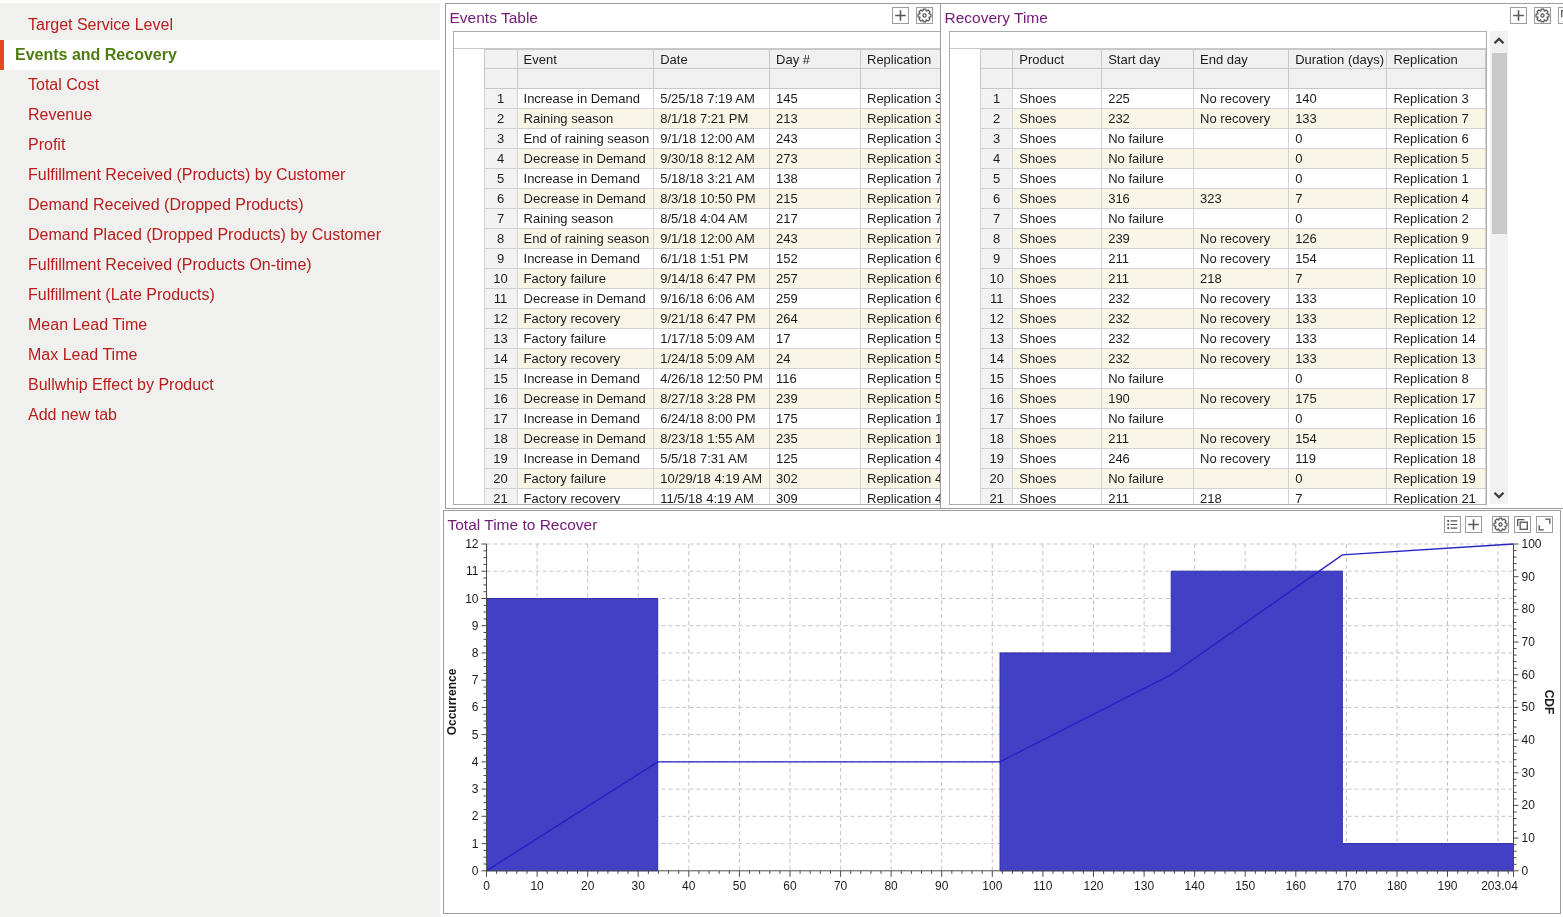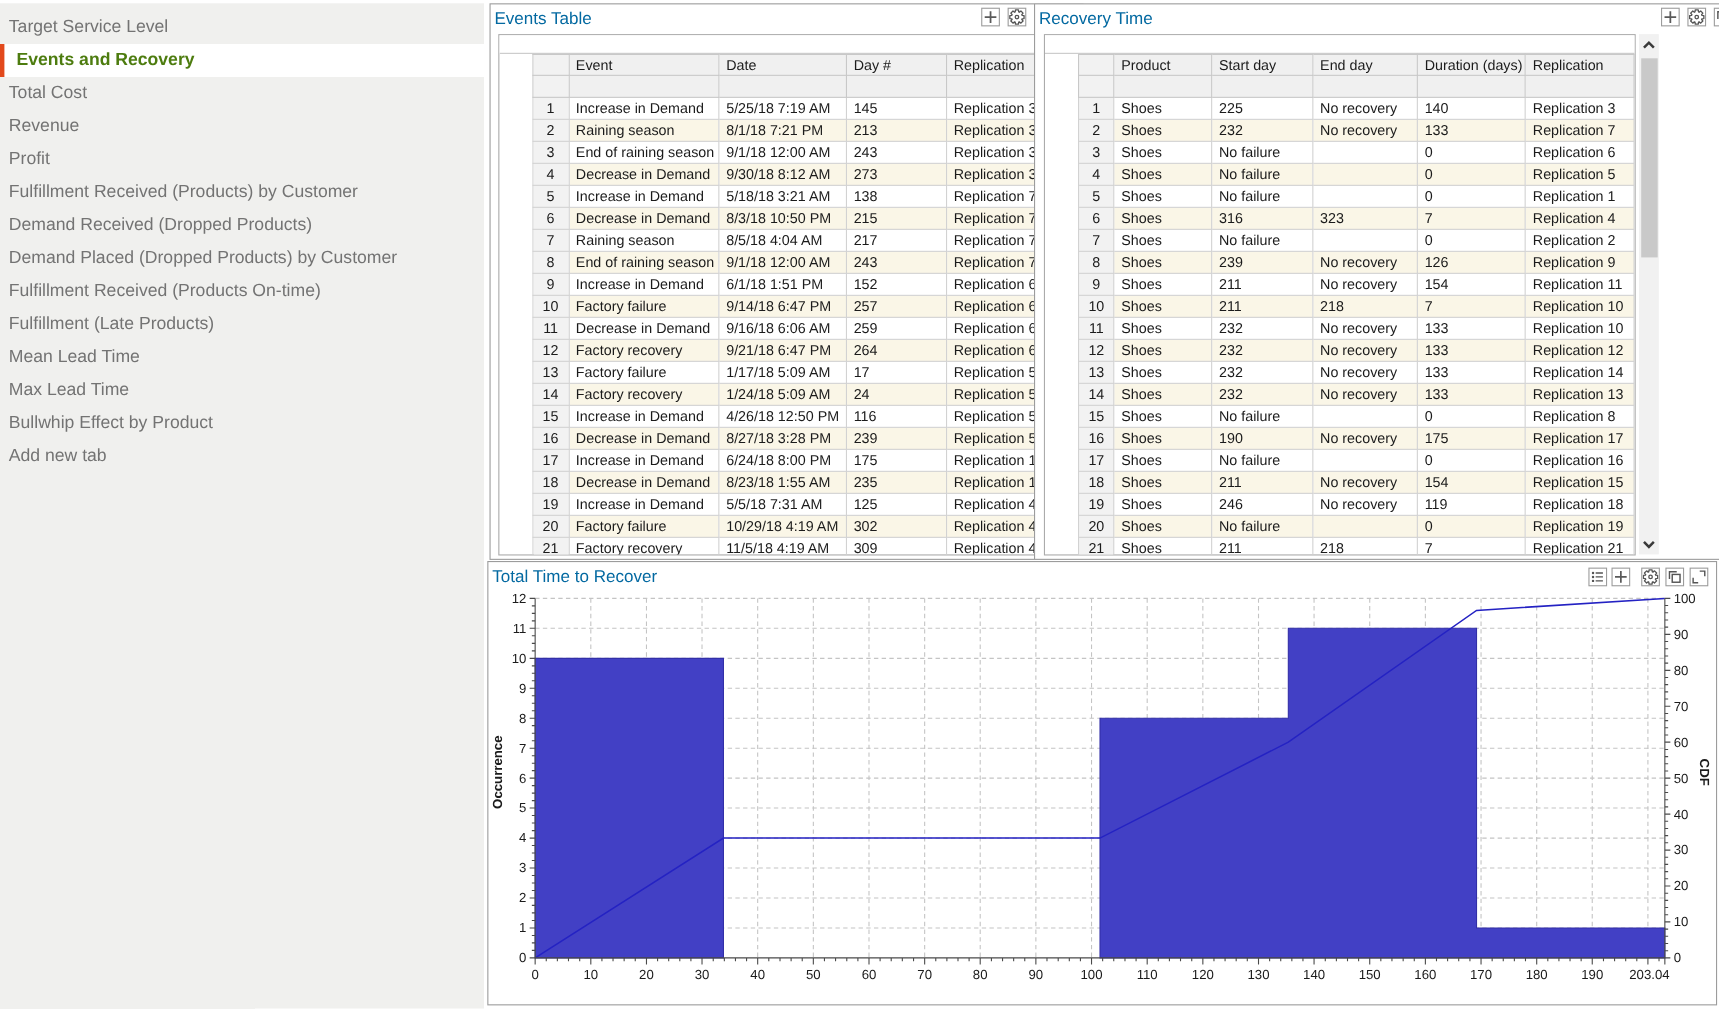--- a/index.html
+++ b/index.html
@@ -1,20 +1,20 @@
 <!DOCTYPE html>
 <html><head><meta charset="utf-8"><style>
 * { margin:0; padding:0; box-sizing:border-box; }
 html,body { width:1563px; height:917px; background:#fff; font-family:"Liberation Sans", sans-serif; overflow:hidden; }
 #page { position:relative; width:1563px; height:917px; }
 .sidebar { position:absolute; left:0; top:3px; width:440px; height:914px; background:#f0f0ee; padding-top:7px; }
-.sidebar div { height:30px; line-height:30px; padding-left:8px; font-size:16px; color:#737373; }
+.sidebar div { height:30px; line-height:30px; padding-left:28px; font-size:16px; color:#b91c1c; }
 .sidebar div.sel { background:#fff; color:#4d7c0f; font-weight:bold; border-left:4px solid #e2491c; padding-left:11px; }
 .panel { position:absolute; background:#fff; border:1px solid #9c9c9c; }
-.ptitle { position:absolute; left:3.5px; top:4.5px; font-size:15.5px; color:#0369a1; white-space:nowrap; }
+.ptitle { position:absolute; left:3.5px; top:4.5px; font-size:15.5px; color:#701a75; white-space:nowrap; }
 .icons { position:absolute; top:3px; display:flex; }
 .ibox { display:inline-block; width:17px; height:17px; border:1px solid #9c9c9c; background:#fff; margin-left:7px; }
 .ibox svg { display:block; width:15px; height:15px; }
 .twrap { position:absolute; border:1px solid #ababab; background:#fff; overflow:hidden; }
 .toprow { height:17px; border-bottom:1px solid #c8c8c8; background:#fff; }
 table.grid { border-collapse:collapse; table-layout:fixed; font-size:13px; color:#1b1b1b;margin-left:30px; }
 table.grid td { height:20px; padding:0 0 0 6px; border:1px solid #d2d2d2; white-space:nowrap; overflow:hidden; vertical-align:middle; }
 table.grid tr.hdr td { background:#f0f0f0; height:19px; border-color:#c8c8c8; }
 table.grid tr.flt td { background:#f0f0f0; border-color:#c8c8c8; }
 table.grid td.num { background:#f2f2f2; text-align:center; padding:0; color:#1b1b1b; }

